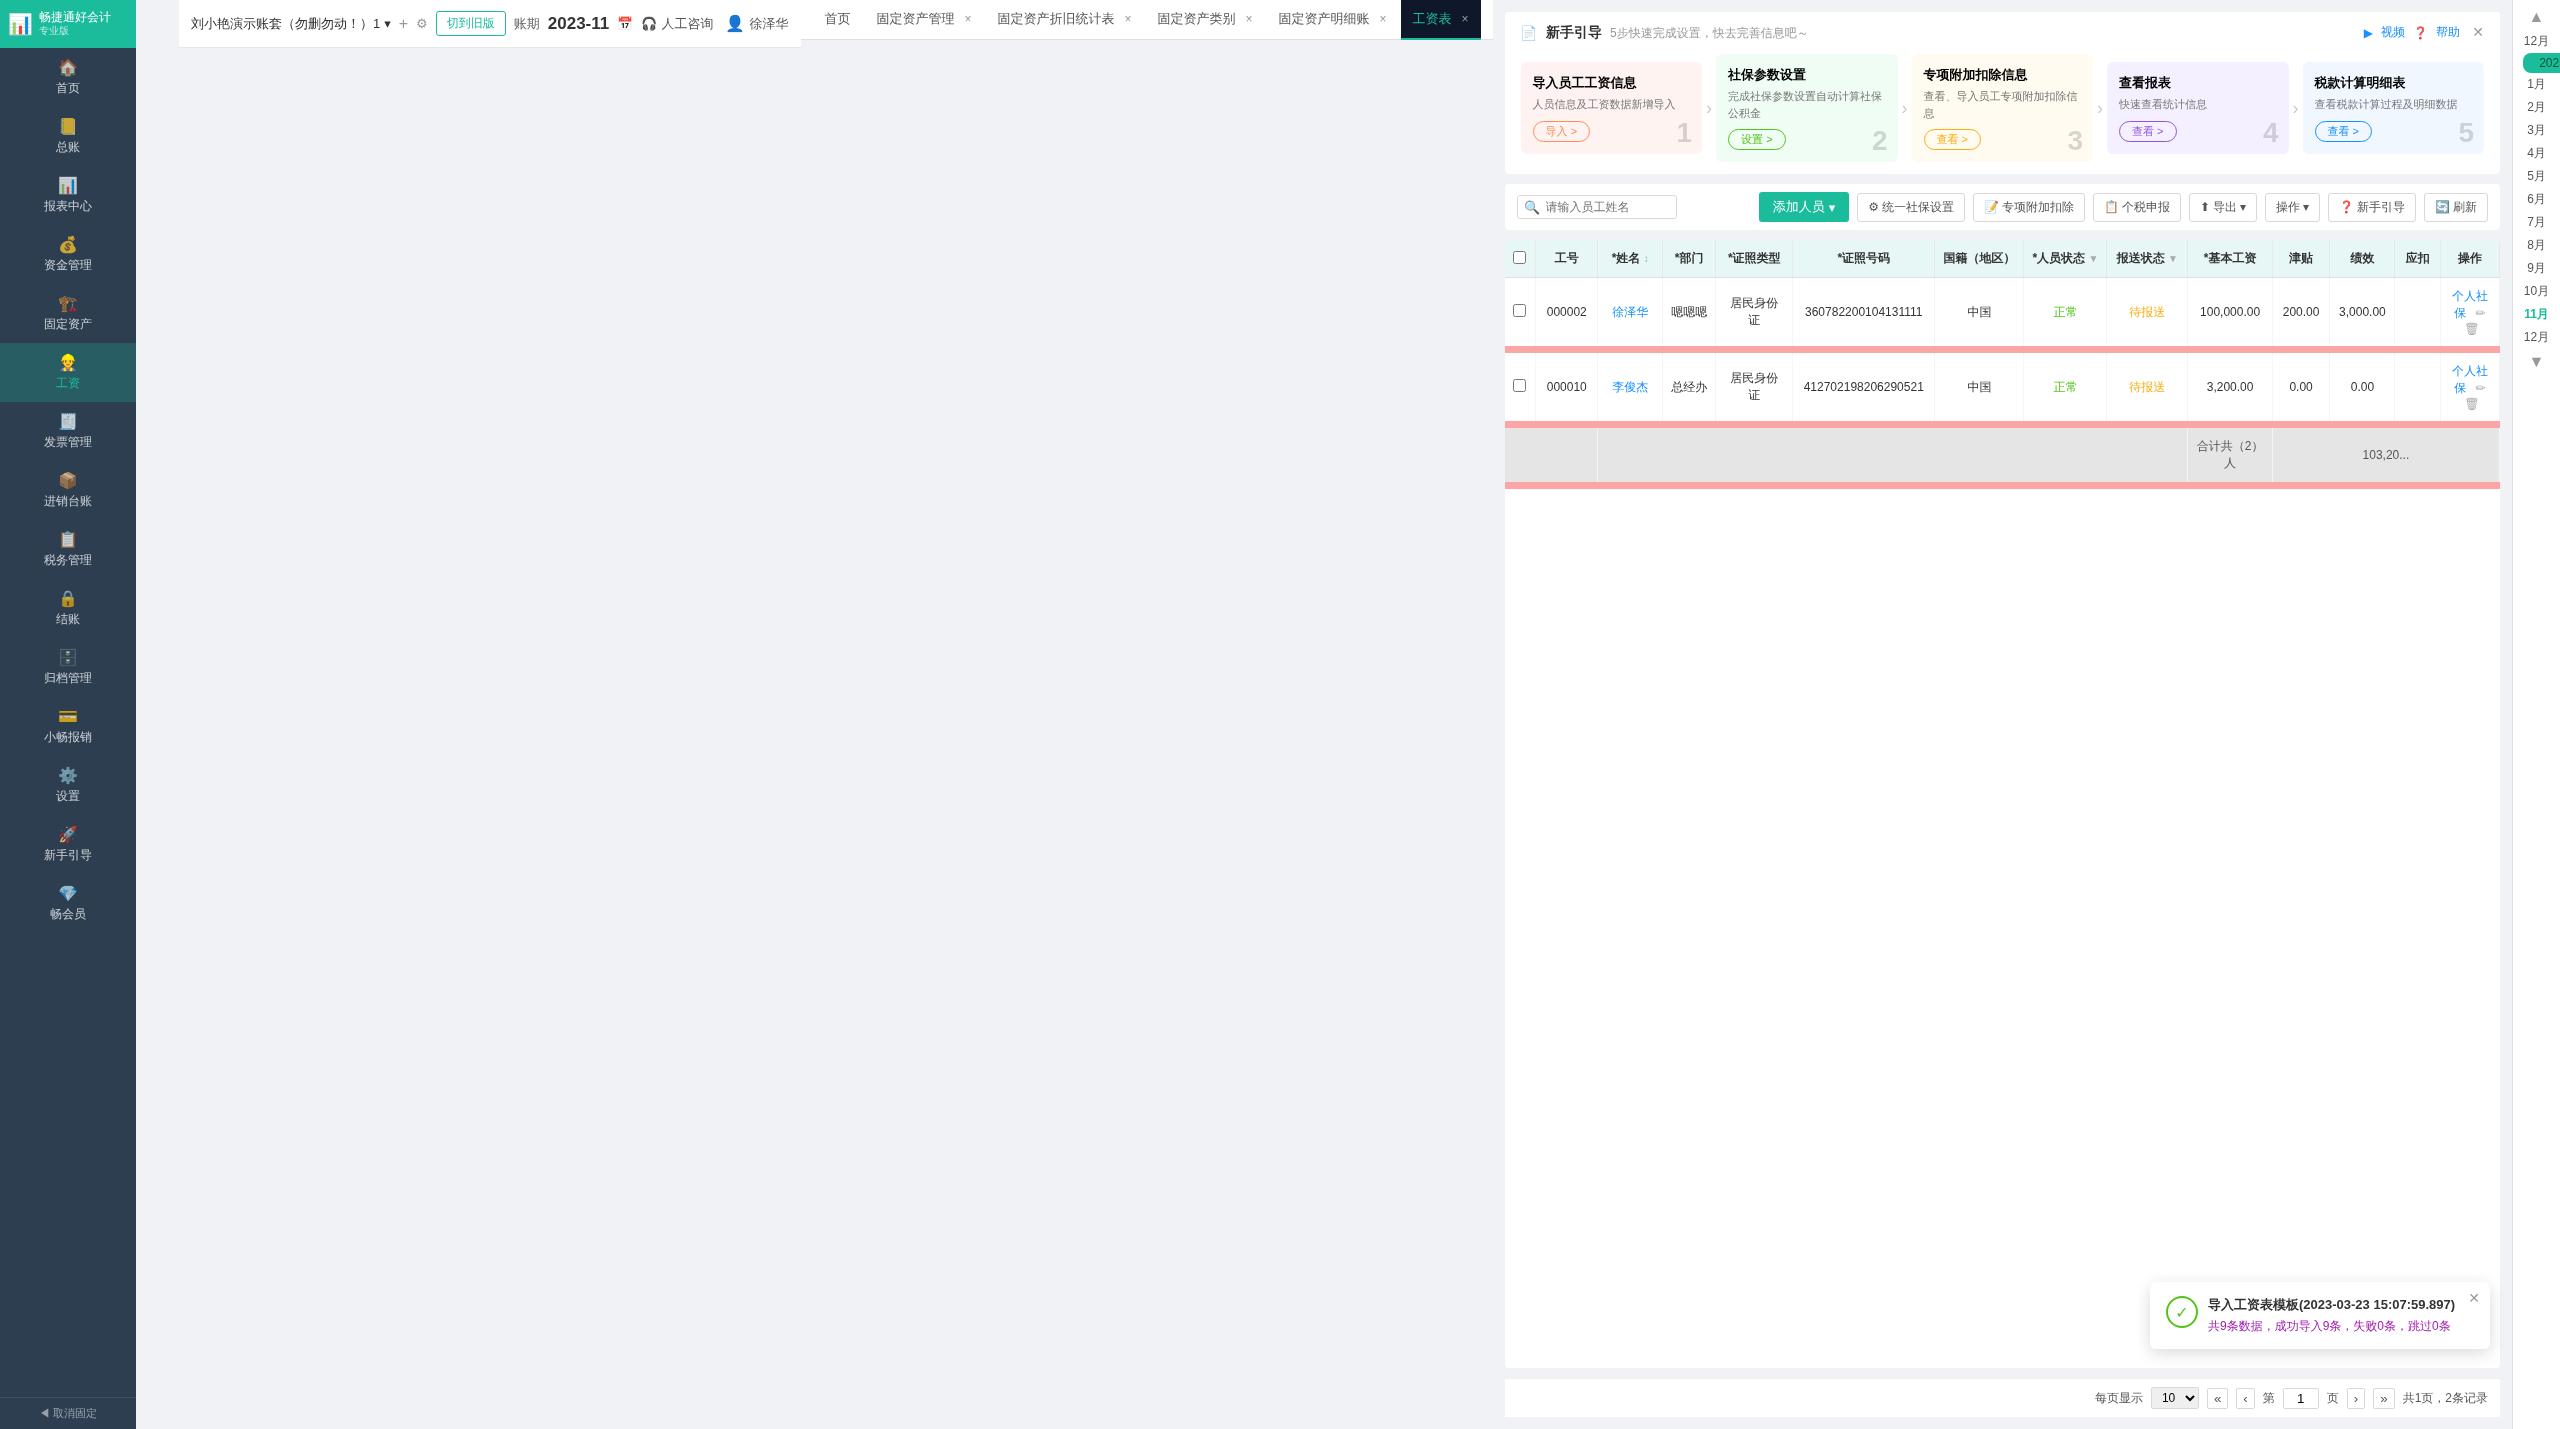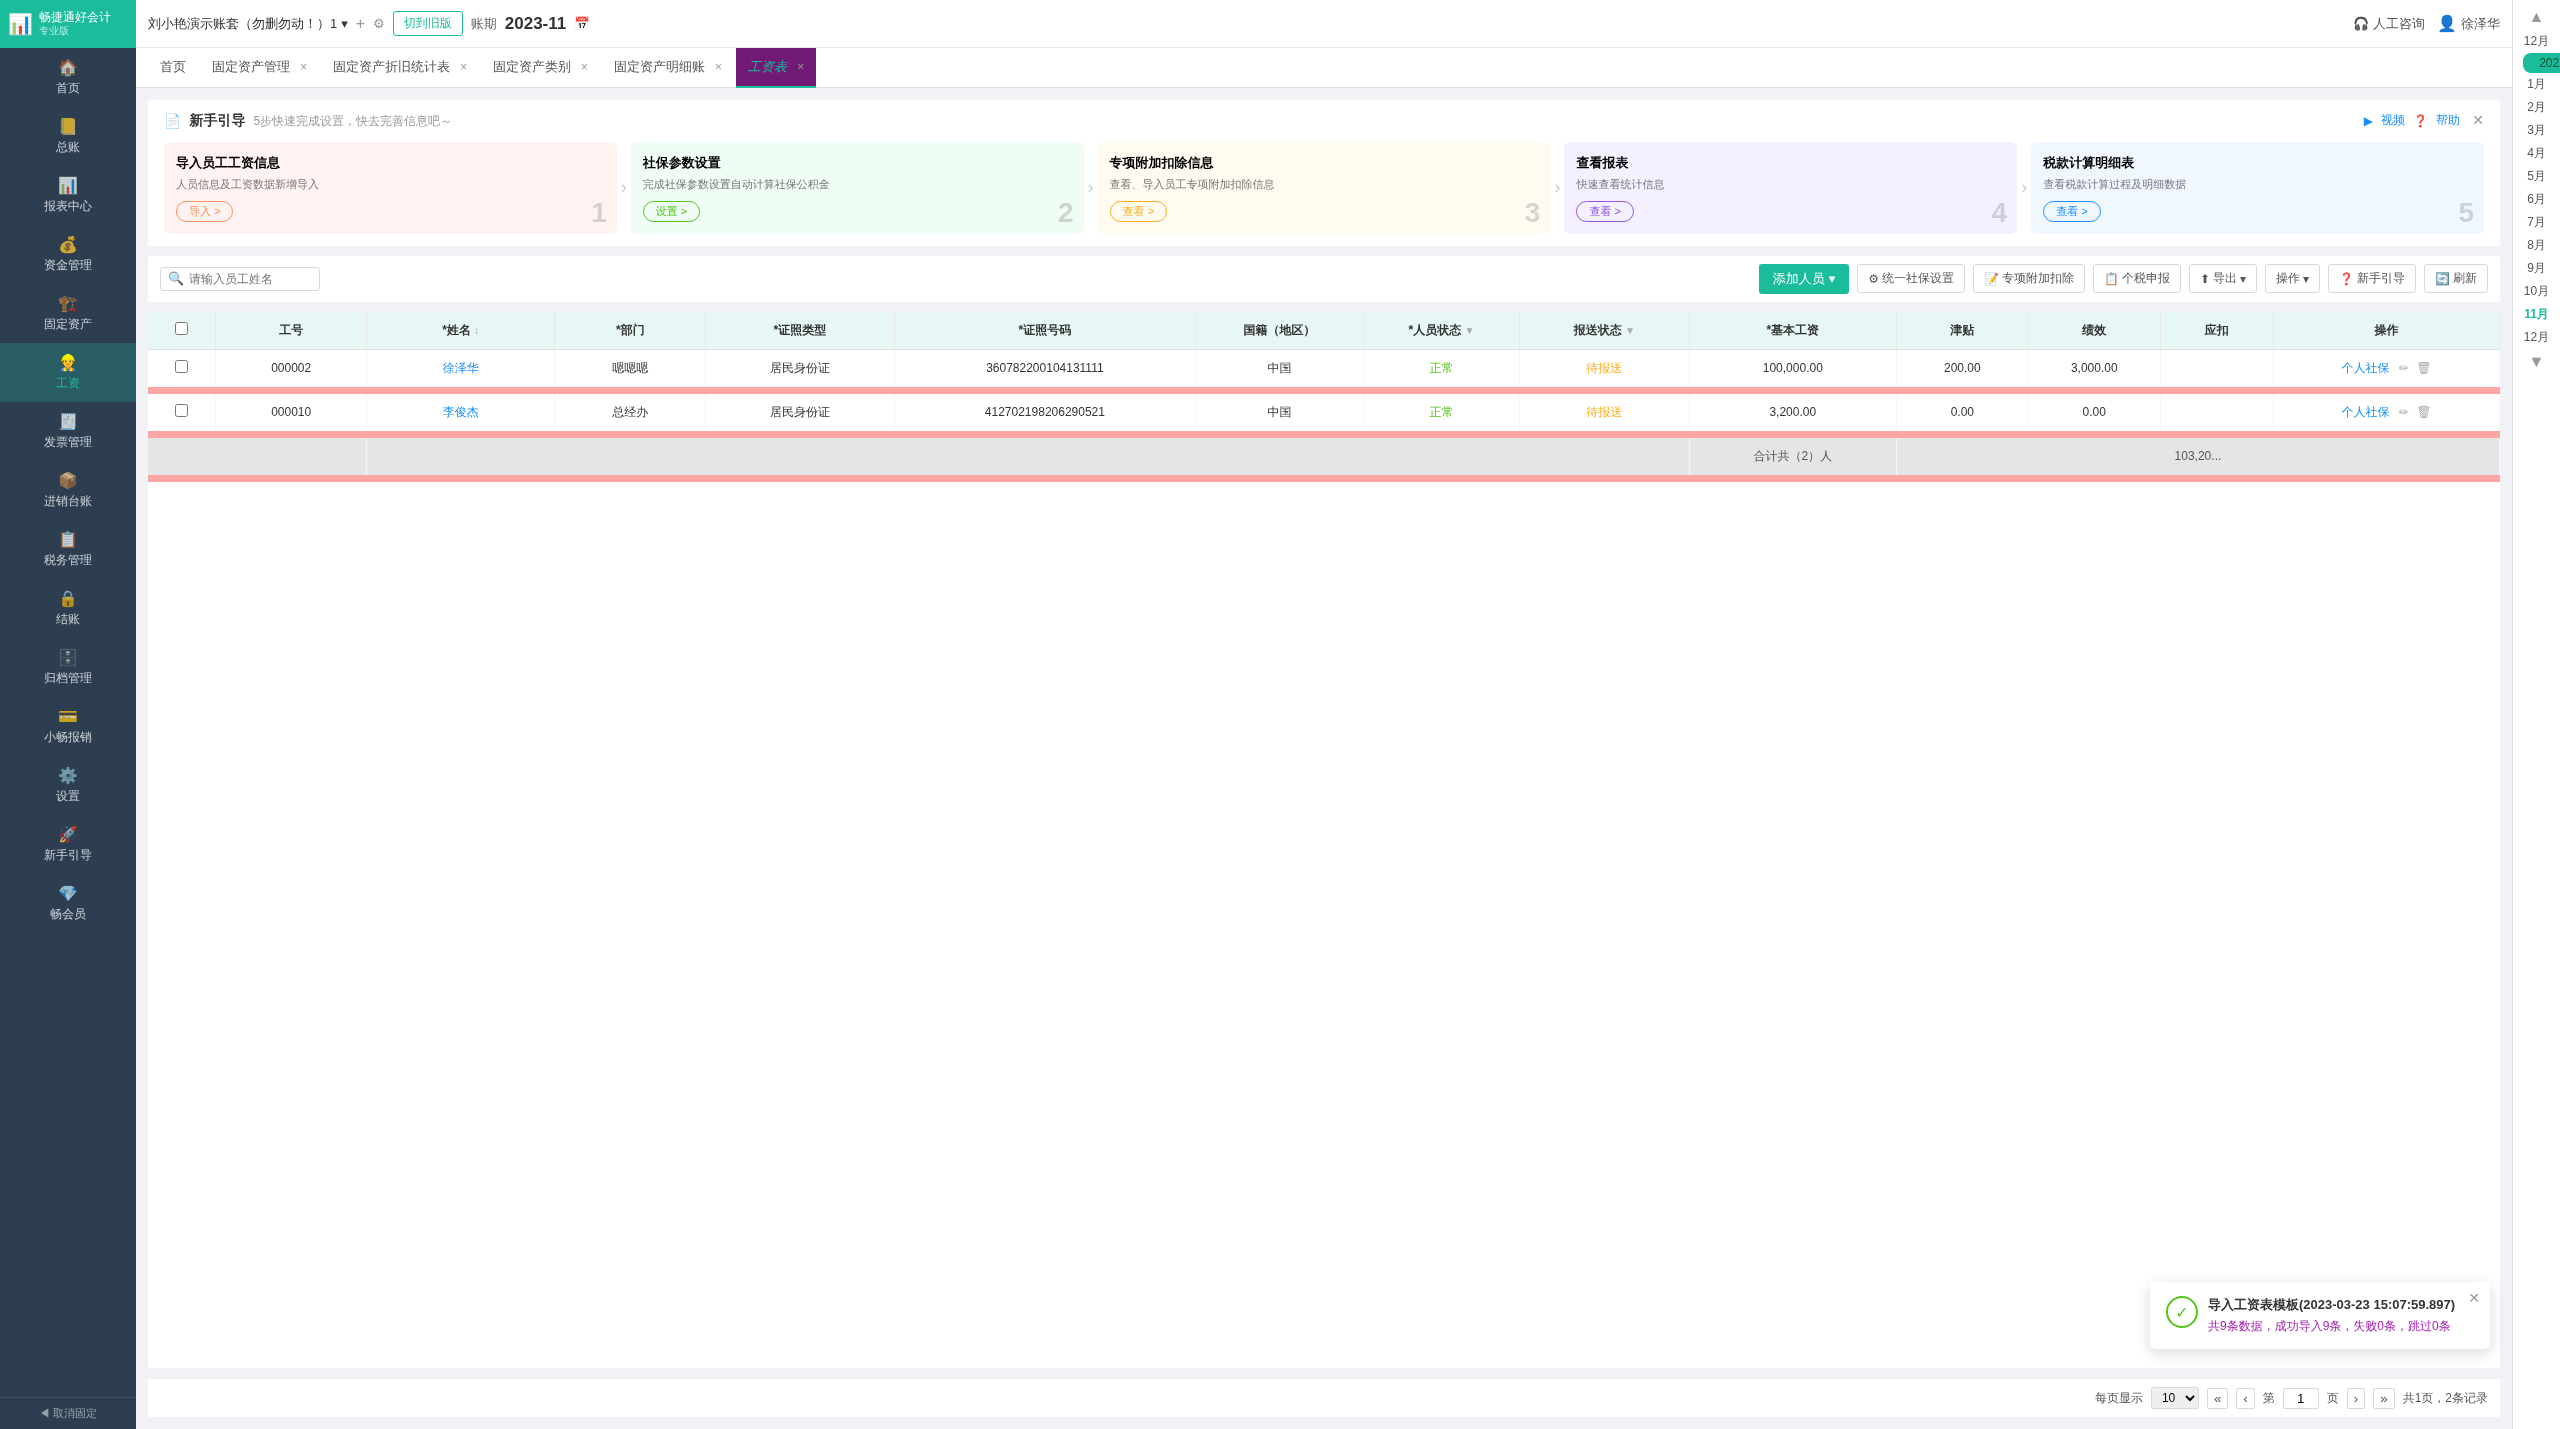--- a/index.html
+++ b/index.html
@@ -64,22 +64,22 @@
       color: rgba(255,255,255,0.5);
       cursor: pointer;
       text-align: center;
       border-top: 1px solid rgba(255,255,255,0.1);
     }
 
     
     .main-area {
       flex: 1;
       display: flex;
-      flex-direction: column;
       overflow: hidden;
+      padding-left: 43px;
     }
 
     
     .topbar {
       background: #fff;
       height: 48px;
       display: flex;
       align-items: center;
       padding: 0 12px;
       border-bottom: 1px solid #e8e8e8;
@@ -133,22 +133,21 @@
       font-size: 13px;
       cursor: pointer;
       color: #555;
       border-bottom: 2px solid transparent;
       white-space: nowrap;
       gap: 6px;
     }
     .tab.active {
       color: #1abc9c;
       border-bottom: 2px solid #1abc9c;
-      background: #701a75;
-      font-style: italic;
+      background: #0f172a;
     }
     .tab-close {
       font-size: 12px;
       color: #999;
       margin-left: 4px;
       cursor: pointer;
     }
 
     
     .content {

